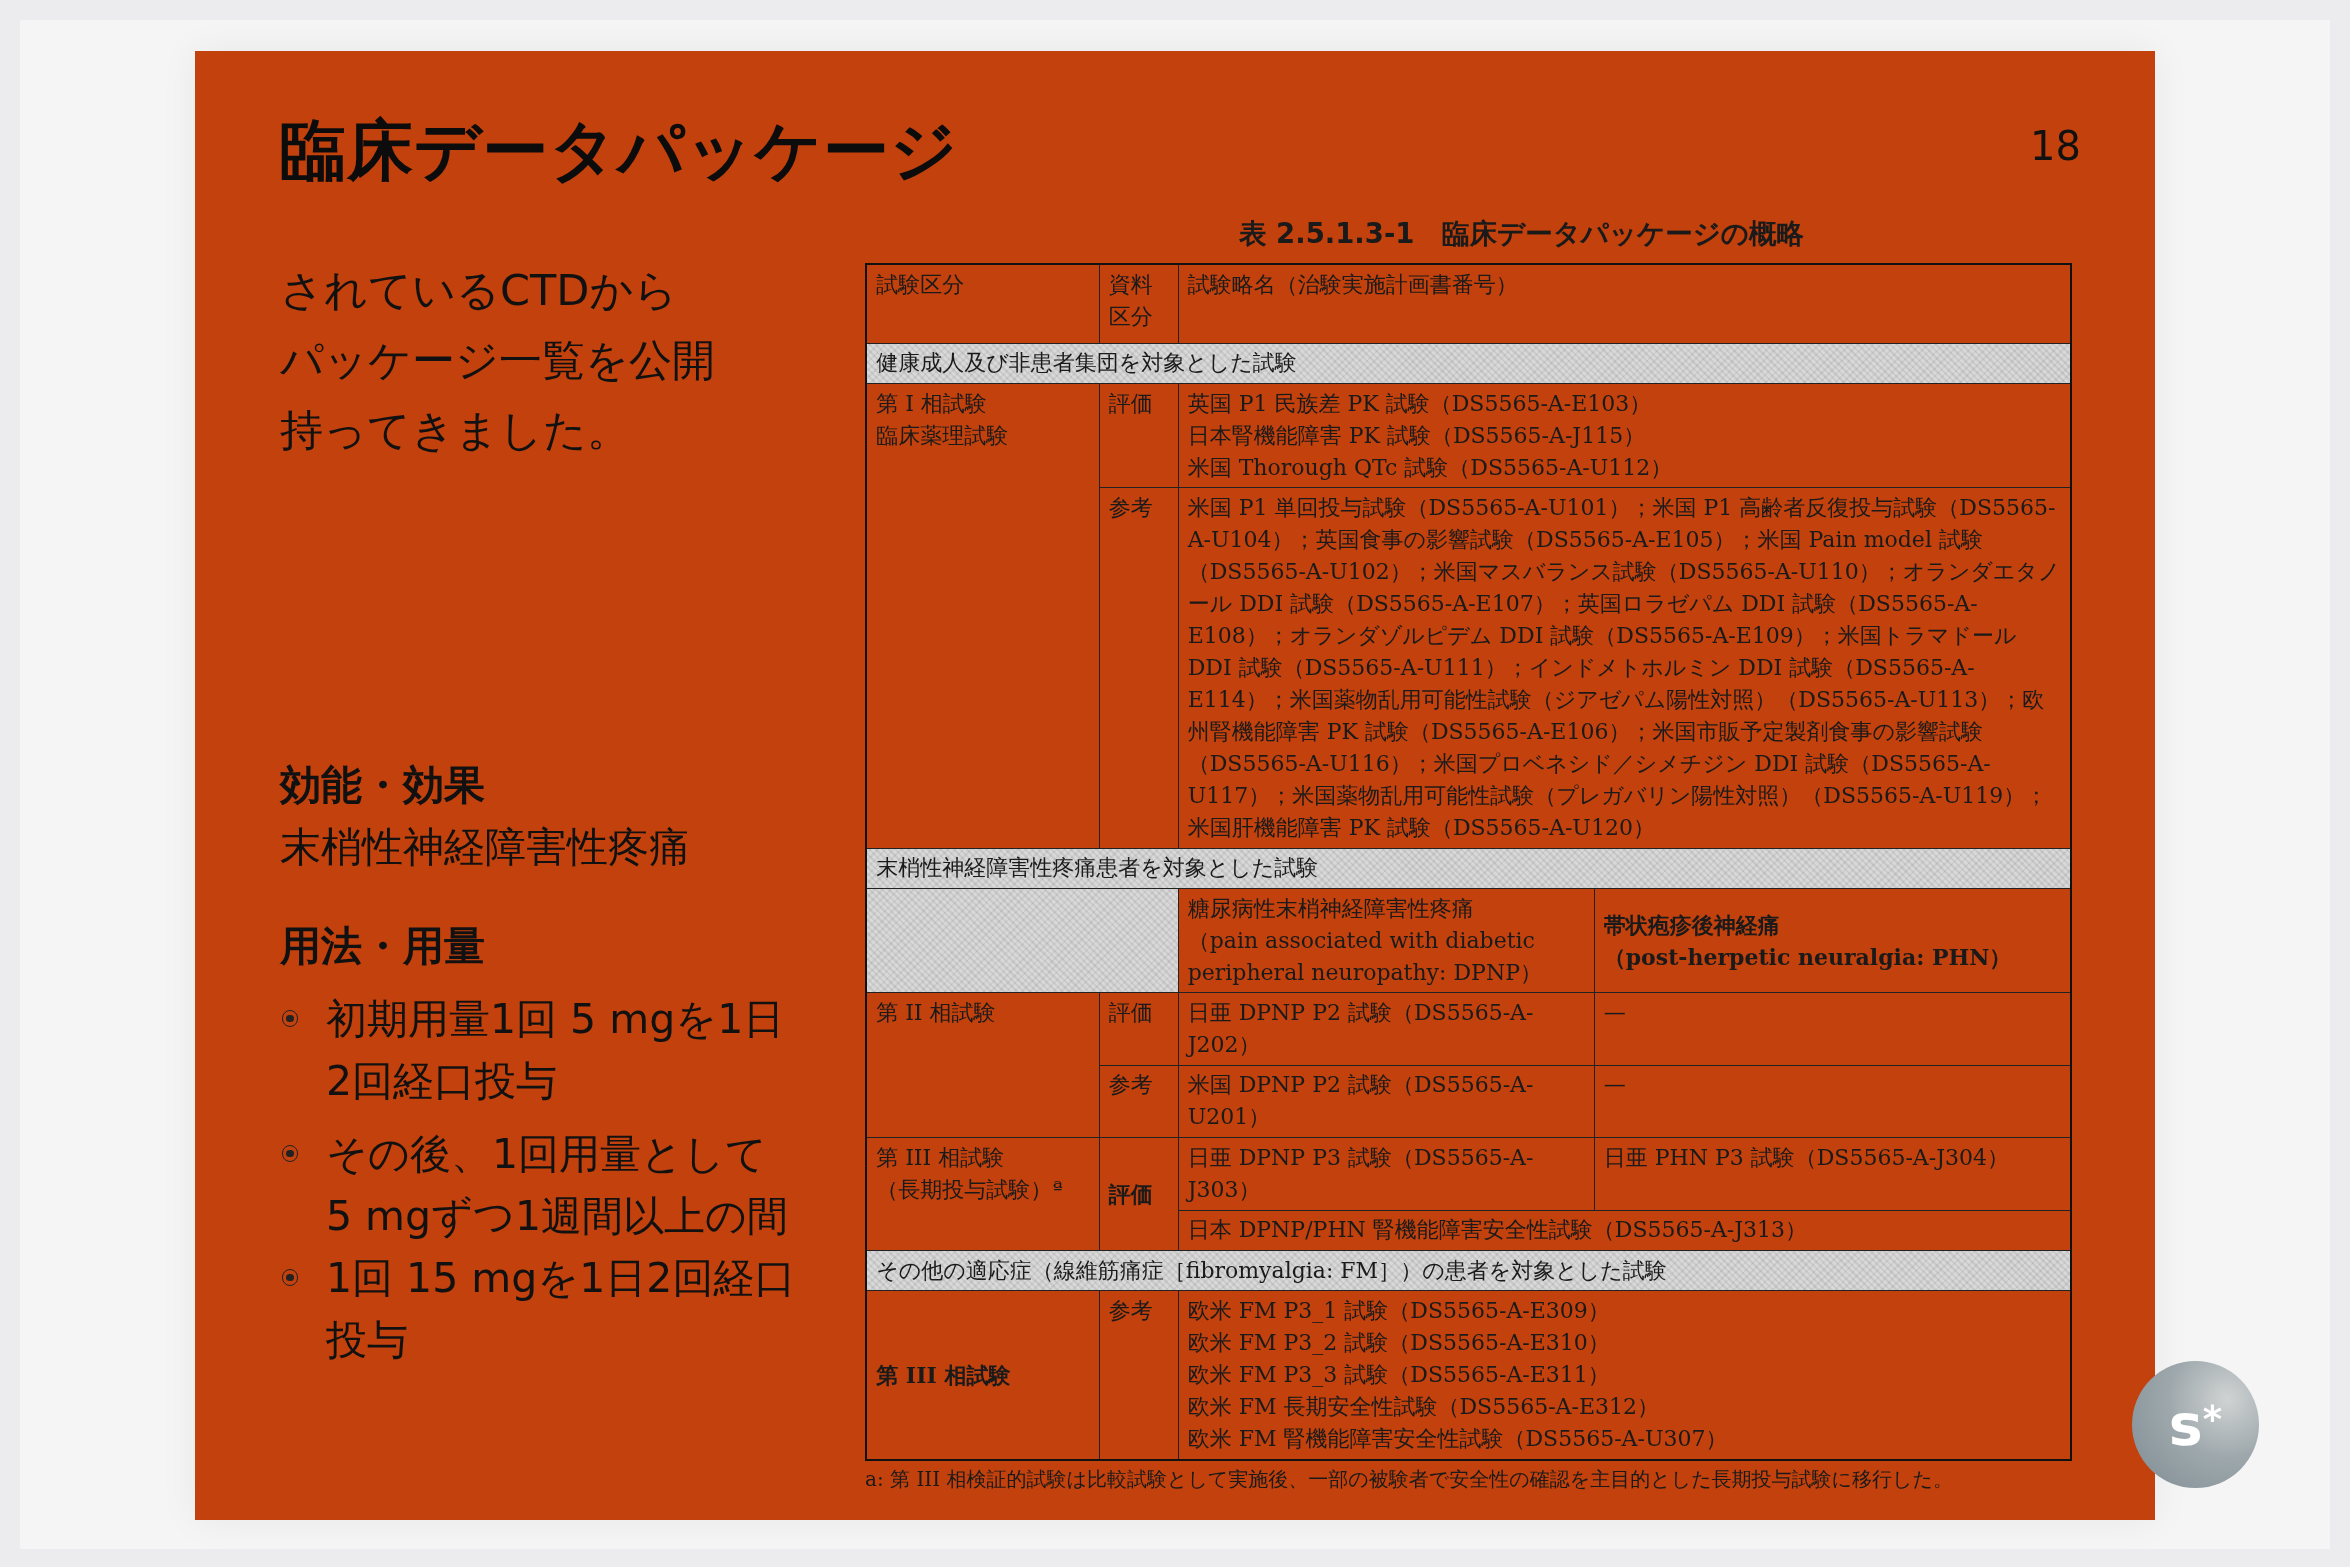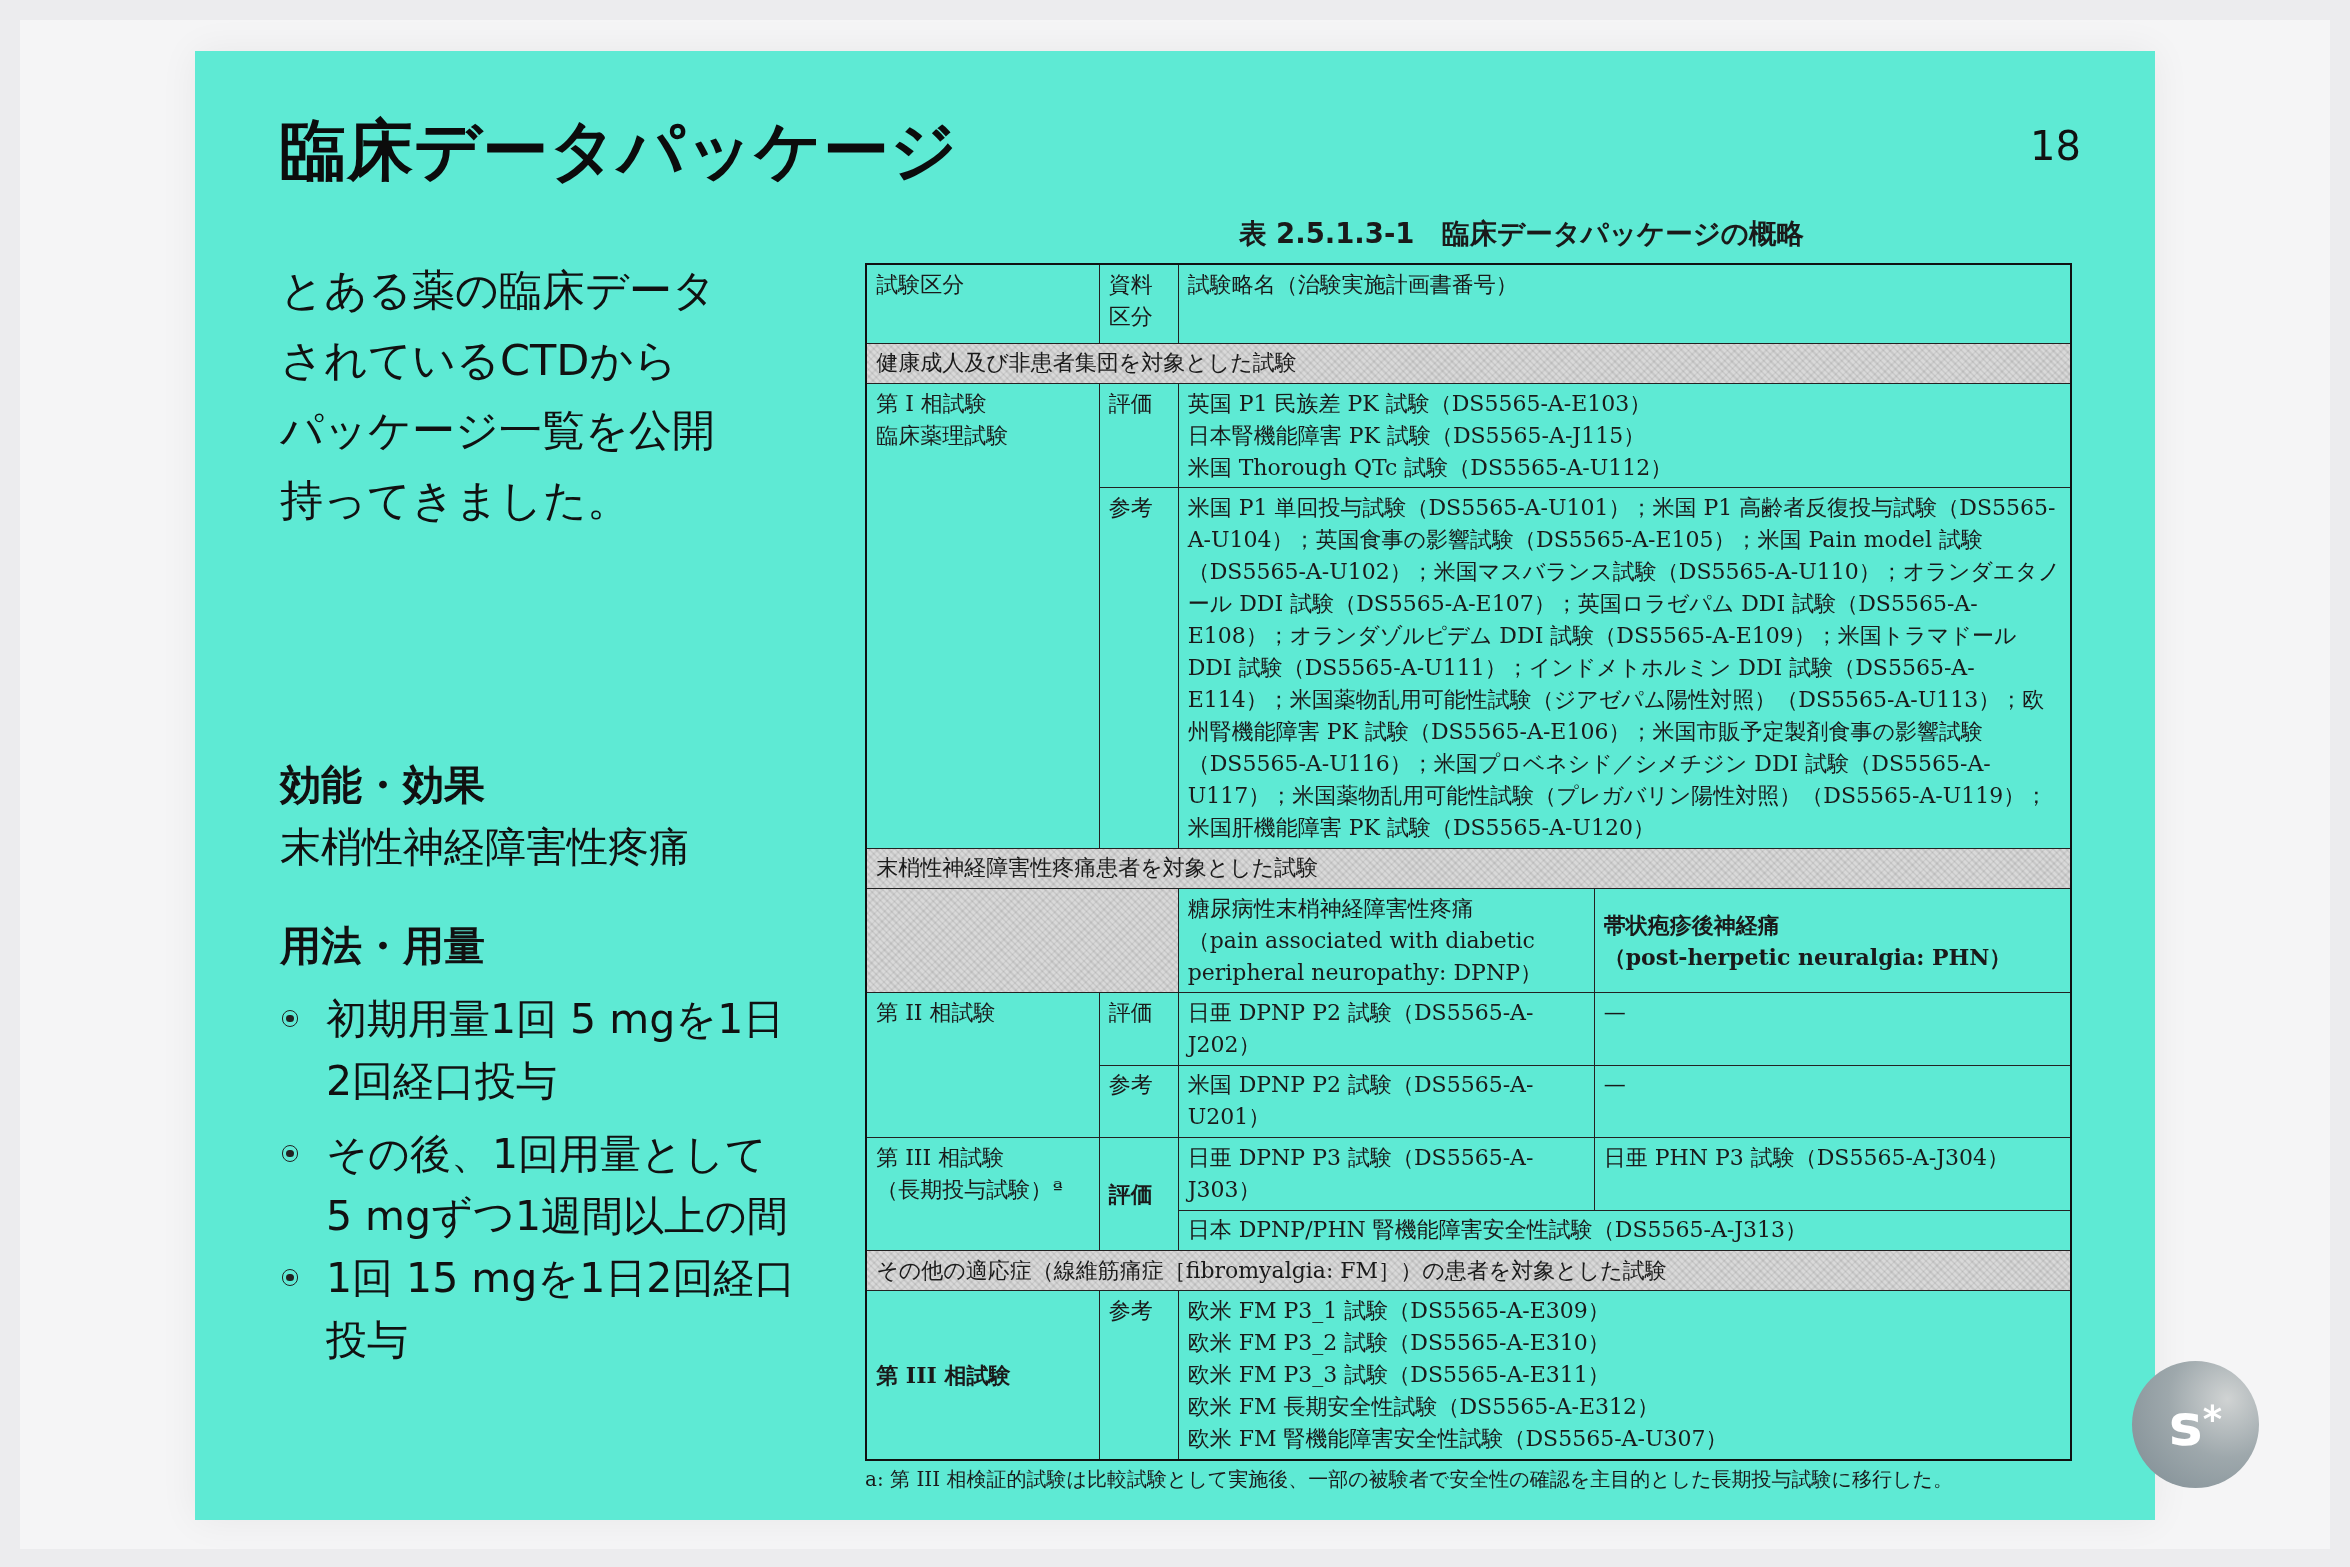--- a/index.html
+++ b/index.html
@@ -9,21 +9,21 @@
     font-family:"DejaVu Sans", "Liberation Sans", sans-serif;
     color:#111;
     position:relative;
   }
   .outer-frame {
     position:absolute; left:20px; top:20px; width:2310px; height:1529px;
     background:#f5f5f6;
   }
   .slide {
     position:absolute; left:195px; top:51px; width:1960px; height:1469px;
-    background:#5eead4;
+    background:#c2410c;
     box-shadow:0 0 37px rgba(0,0,0,0.06);
   }
   .title {
     position:absolute; left:85px; top:55px;
     font-size:66px; font-weight:bold; letter-spacing:0.9px; color:#0c0c0c;
     margin:0;
   }
   .page-number {
     position:absolute; left:1835px; top:72px; font-size:40px; color:#111;
   }
@@ -102,21 +102,20 @@
 </head>
 <body>
 
 <div class="outer-frame"></div>
 
 <div class="slide">
   <h1 class="title">臨床データパッケージ</h1>
   <div class="page-number">18</div>
 
   <div class="intro">
-    <span class="line">とある薬の臨床データ</span>
     <span class="line">されているCTDから</span>
     <span class="line">パッケージ一覧を公開</span>
     <span class="line">持ってきました。</span>
   </div>
 
   <div class="section-head" style="top:707px;">効能・効果</div>
   <div class="section-body" style="top:769px;">末梢性神経障害性疼痛</div>
 
   <div class="section-head" style="top:868px;">用法・用量</div>
   <ul class="bullets">

